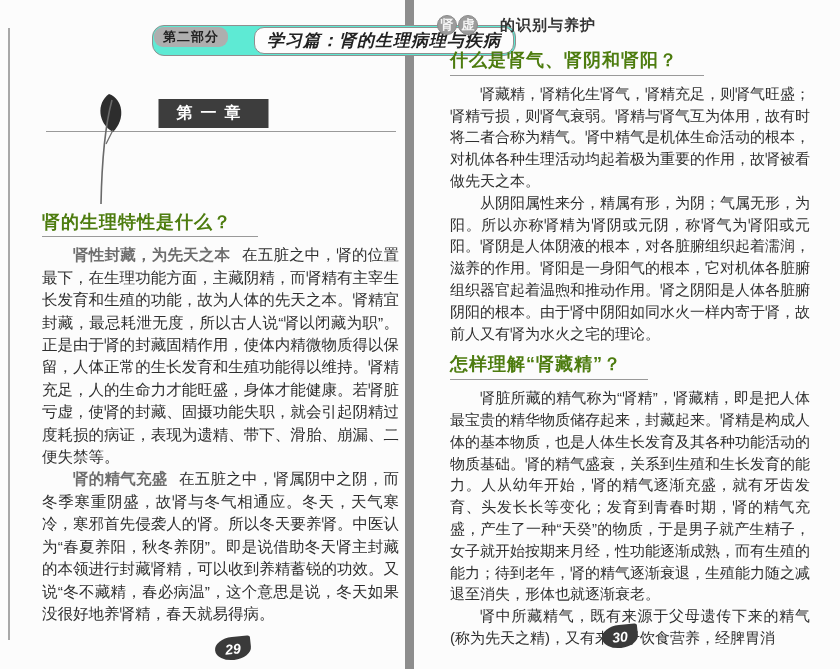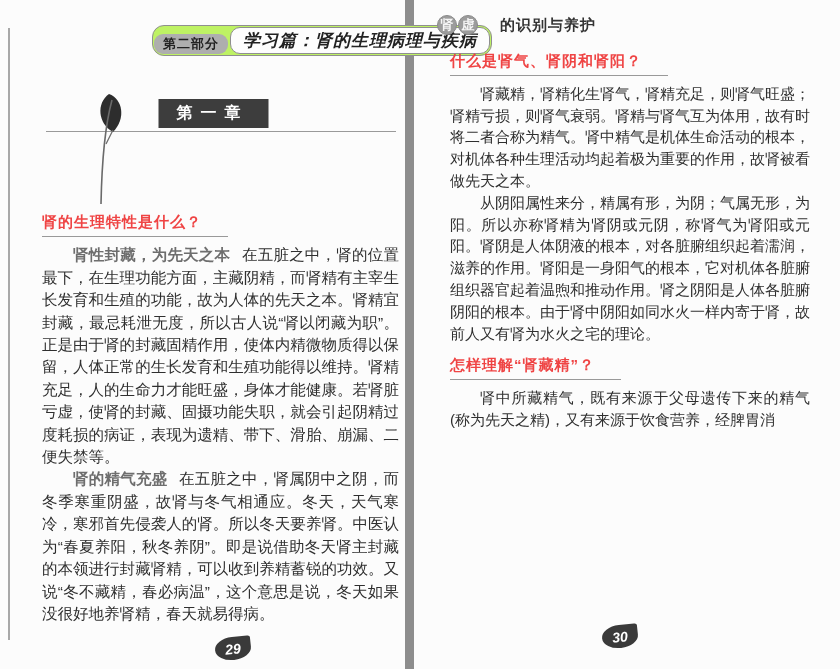--- a/index.html
+++ b/index.html
@@ -2,37 +2,37 @@
 <html><head>
 <meta charset="utf-8">
 <style>
   html,body{margin:0;padding:0;}
   .scan{position:relative;width:840px;height:669px;background:#fcfcfc;overflow:hidden;
         font-family:"Liberation Sans","DejaVu Sans",sans-serif;color:#2f2f2f;}
   .scan-edge{position:absolute;left:8px;top:28px;width:2px;height:612px;background:#a8a8a8;}
   .gutter{position:absolute;left:405px;top:0;width:9px;height:669px;background:#8d8d8d;}
 
   
-  .part-badge{position:absolute;left:152px;top:25px;display:inline-flex;align-items:flex-end;
-      border:1.5px solid #8f8f8f;border-radius:12px;background:#bef264;padding:1px;}
+  .part-badge{position:absolute;left:152px;top:25px;display:inline-flex;align-items:flex-start;
+      border:1.5px solid #8f8f8f;border-radius:12px;background:#5eead4;padding:1px;gap:24px;}
   .part-label{background:#aeaeae;color:#222;border-radius:9px;padding:1px 9px;
       font-size:13px;font-weight:bold;letter-spacing:1px;white-space:nowrap;}
   .part-sub{border:1.5px solid #8f8f8f;border-radius:10px;background:#fdfdfd;padding:1px 12px;
       font-size:17px;font-weight:bold;font-style:italic;color:#222;margin-left:2px;white-space:nowrap;letter-spacing:1px;}
 
   .chapter-block{position:absolute;left:40px;top:88px;width:358px;height:125px;}
   .ch-line{position:absolute;left:6px;right:2px;top:43px;height:1px;background:#9a9a9a;}
   .leaf-wrap{position:absolute;left:48px;top:4px;}
   .ch-box{position:absolute;left:50%;top:11px;transform:translateX(-55%);
       background:#3d3d3d;color:#fff;font-size:16px;font-weight:bold;letter-spacing:8px;
       padding:4px 20px 4px 18px;}
   .ch-title{position:absolute;left:0;top:50px;width:100%;text-align:center;
       font-size:26px;font-weight:bold;letter-spacing:7px;color:#1e1e1e;}
 
-  .sec-heading{color:#ef4444;font-size:15px;font-weight:bold;letter-spacing:1px;
+  .sec-heading{color:#4d7c0f;font-size:18px;font-weight:bold;letter-spacing:1px;
       border-bottom:1.5px solid #999;display:inline-block;padding:0 26px 3px 0;margin:0 0 7px 0;}
   .body-para{margin:0;text-indent:2em;text-align:justify;}
   .lead{font-weight:bold;color:#6e6e6e;margin-right:0.75em;}
 
   .left-body{position:absolute;left:42px;top:211px;width:357px;font-size:15.5px;line-height:22.4px;}
   .right-body{position:absolute;left:450px;top:50px;width:360px;font-size:15px;line-height:21.8px;}
   .right-body .sec-heading{margin-top:0;}
   .sec-gap{margin-top:10px;}
 
   
@@ -100,20 +100,21 @@
     <div class="right-body">
       <div>
         <h3 class="sec-heading">什么是肾气、肾阴和肾阳？</h3>
       </div>
       <p class="body-para"><span>肾藏精，肾精化生肾气，肾精充足，则肾气旺盛；肾精亏损，则肾气衰弱。肾精与肾气互为体用，故有时将二者合称为精气。肾中精气是机体生命活动的根本，对机体各种生理活动均起着极为重要的作用，故肾被看做先天之本。</span></p>
       <p class="body-para"><span>从阴阳属性来分，精属有形，为阴；气属无形，为阳。所以亦称肾精为肾阴或元阴，称肾气为肾阳或元阳。肾阴是人体阴液的根本，对各脏腑组织起着濡润，滋养的作用。肾阳是一身阳气的根本，它对机体各脏腑组织器官起着温煦和推动作用。肾之阴阳是人体各脏腑阴阳的根本。由于肾中阴阳如同水火一样内寄于肾，故前人又有肾为水火之宅的理论。</span></p>
 
       <div class="sec-gap">
         <h3 class="sec-heading">怎样理解“肾藏精”？</h3>
       </div>
+      <p class="body-para"><span>肾脏所藏的精气称为“肾精”，肾藏精，即是把人体最宝贵的精华物质储存起来，封藏起来。肾精是构成人体的基本物质，也是人体生长发育及其各种功能活动的物质基础。肾的精气盛衰，关系到生殖和生长发育的能力。人从幼年开始，肾的精气逐渐充盛，就有牙齿发育、头发长长等变化；发育到青春时期，肾的精气充盛，产生了一种“天癸”的物质，于是男子就产生精子，女子就开始按期来月经，性功能逐渐成熟，而有生殖的能力；待到老年，肾的精气逐渐衰退，生殖能力随之减退至消失，形体也就逐渐衰老。</span></p>
       <p class="body-para"><span>肾中所藏精气，既有来源于父母遗传下来的精气(称为先天之精)，又有来源于饮食营养，经脾胃消</span></p>
     </div>
 
     <div class="page-leaf leaf-30">
       <span>30</span>
     </div>
   </div>
 </div>
 
 </body></html>

